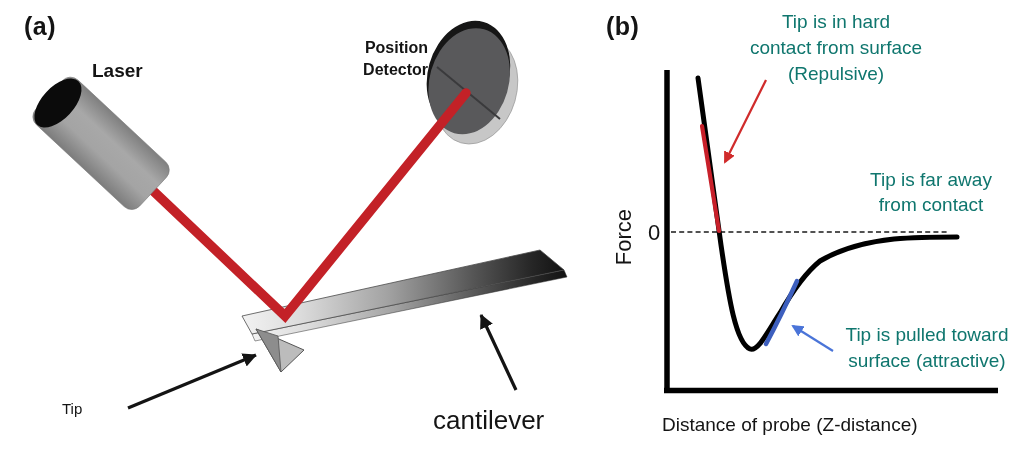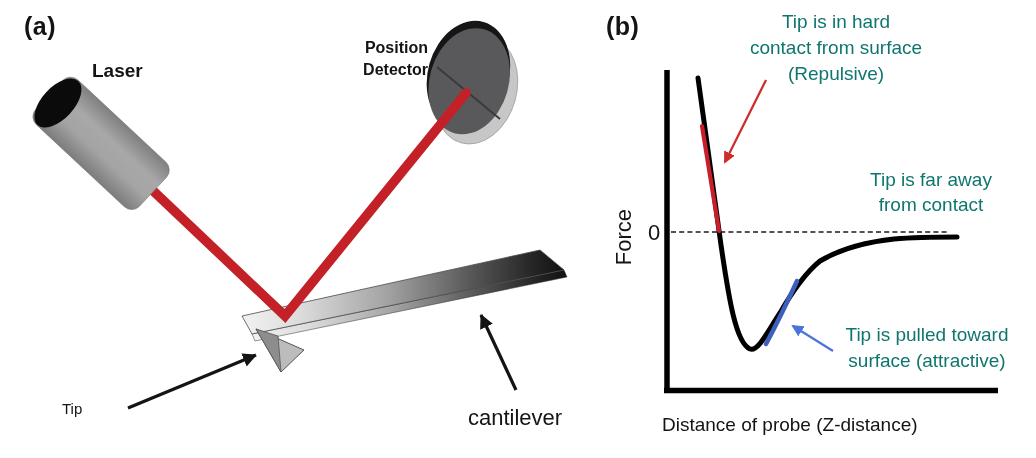--- a/index.html
+++ b/index.html
@@ -99,21 +99,21 @@
       <path d="M 766,80 L 725,162" stroke="#d02b2b" stroke-width="2.2" fill="none" marker-end="url(#mRed)"></path>
       <path d="M 833,351 L 793,326" stroke="#4a74d8" stroke-width="2.2" fill="none" marker-end="url(#mBlue)"></path>
     </g>
   </svg>
 
   <span class="t panel-tag" style="left:24px;top:12px;">(a)</span>
   <span class="t bold-label" style="left:92px;top:60px;">Laser</span>
   <span class="t detector-label">Position
 Detector</span>
   <span class="t hand" style="left:62px;top:400px;">Tip</span>
-  <span class="t hand" style="left:468px;top:405px;font-size:22px;">cantilever</span>
+  <span class="t hand" style="left:433px;top:405px;font-size:26px;">cantilever</span>
 
   <span class="t panel-tag" style="left:606px;top:12px;">(b)</span>
   <span class="t ann ann-repulsive">Tip is in hard
 contact from surface
 (Repulsive)</span>
   <span class="t ann ann-far">Tip is far away
 from contact</span>
   <span class="t ann ann-attract">Tip is pulled toward
 surface (attractive)</span>
   <span class="t force-label">Force</span>

